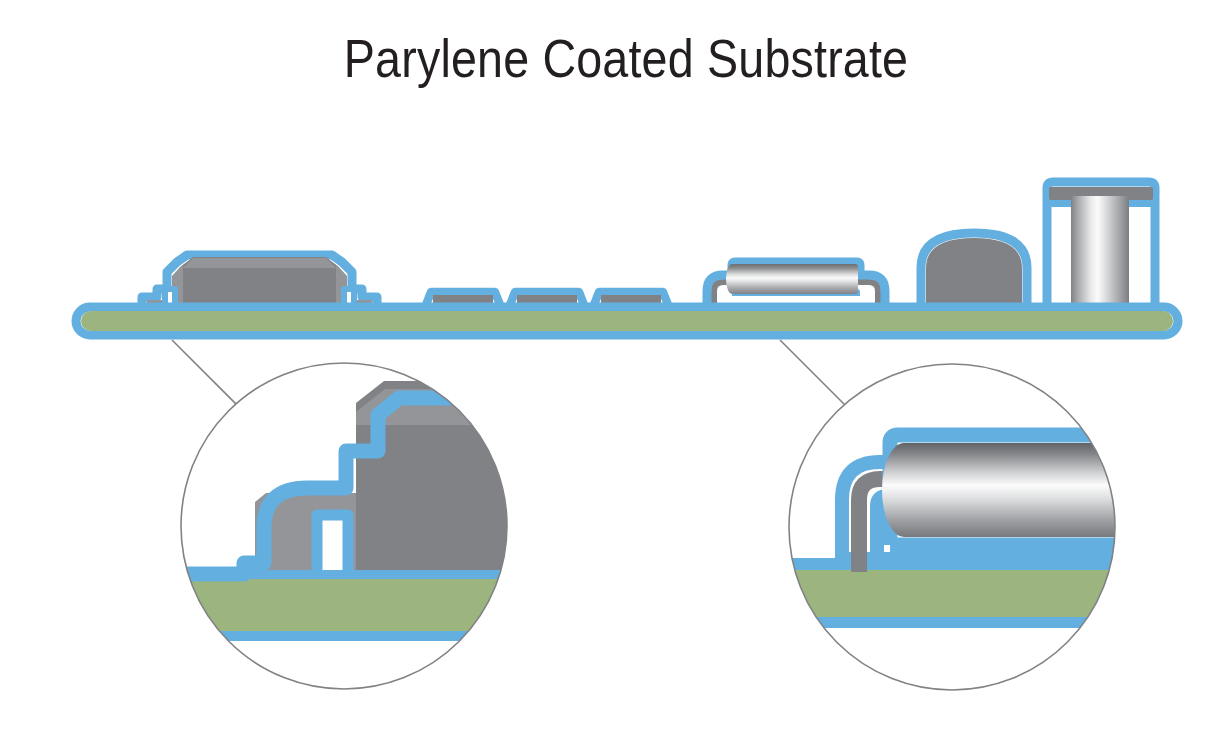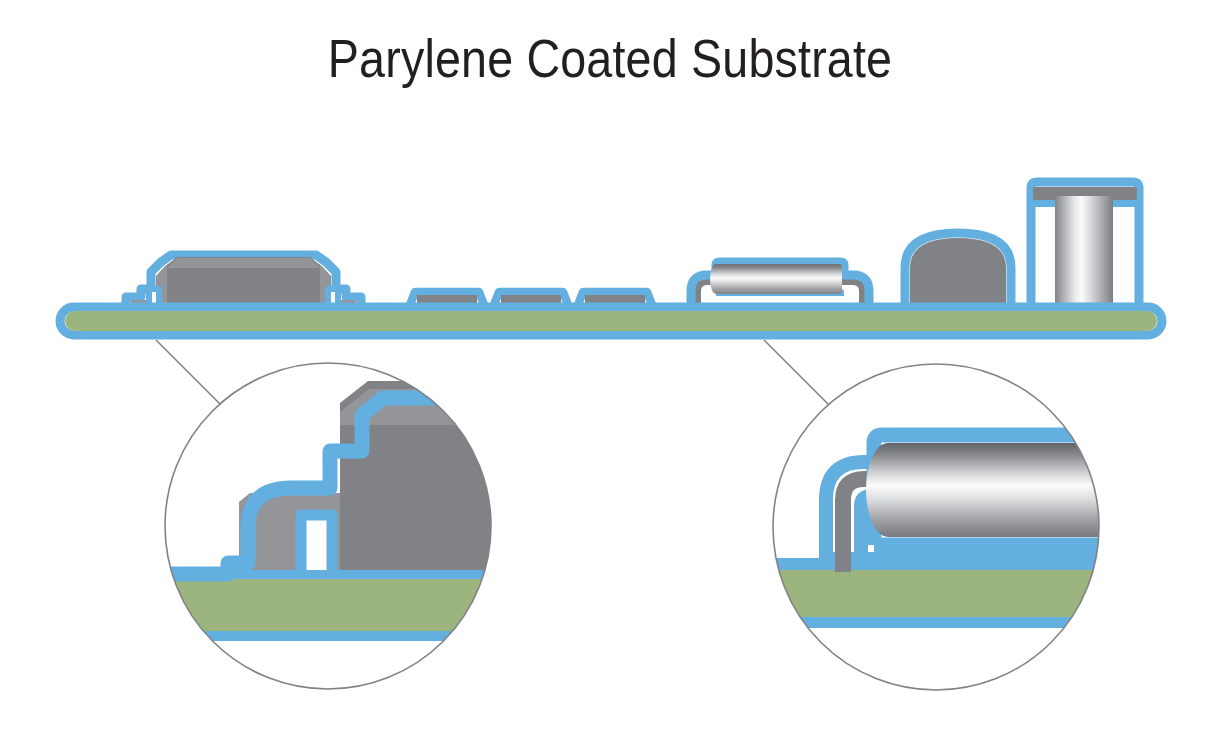--- a/index.html
+++ b/index.html
@@ -9,21 +9,21 @@
   }
   body {
     width: 1220px;
     height: 732px;
     font-family: "Liberation Sans", sans-serif;
     overflow: hidden;
     position: relative;
   }
   #figure {
     position: absolute;
-    left: 0;
+    left: 16px;
     top: 0;
     width: 992px;
     height: 732px;
   }
   .fig-title {
     position: absolute;
     left: 0;
     top: 28px;
     width: 1220px;
     text-align: center;

